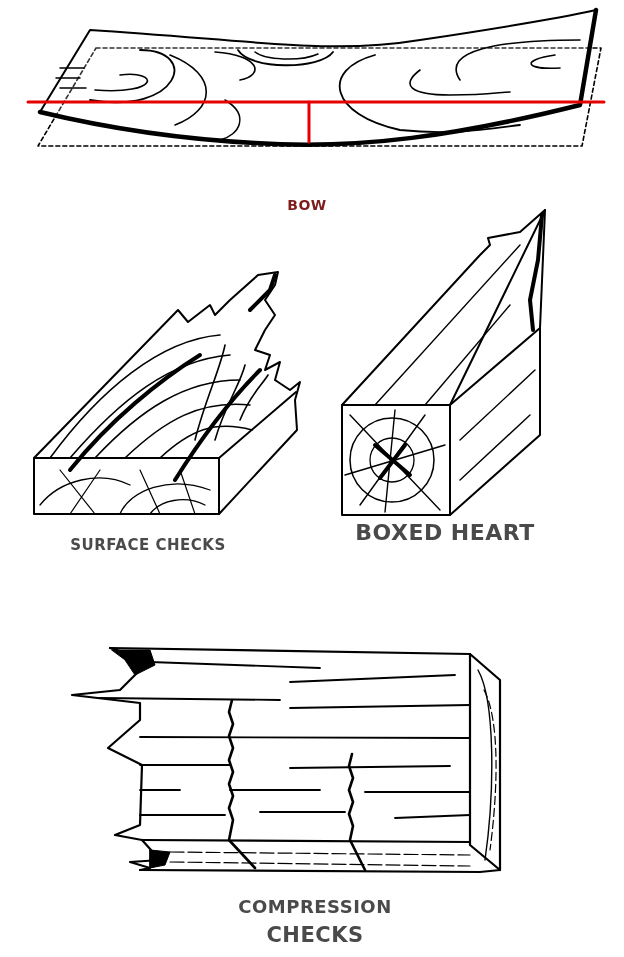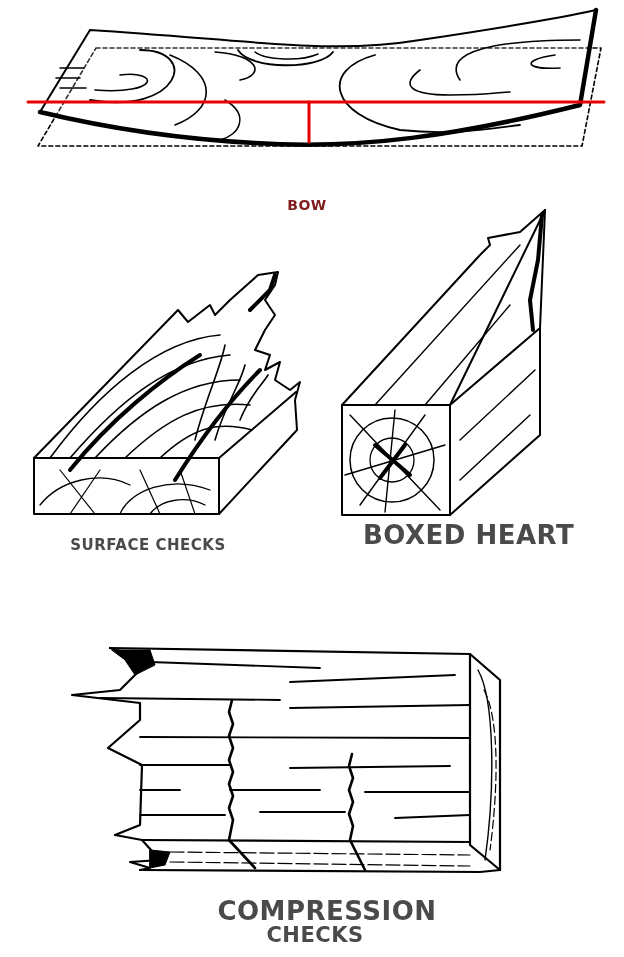--- a/index.html
+++ b/index.html
@@ -1,22 +1,22 @@
 <!DOCTYPE html>
 <html><head>
 <meta charset="utf-8">
 <style>
   html,body{margin:0;padding:0;background:#ffffff;}
   body{width:624px;height:957px;position:relative;overflow:hidden;font-family:"DejaVu Sans","Liberation Sans",sans-serif;}
   .fig{position:absolute;left:0;top:0;}
   .label{position:absolute;font-weight:bold;color:#4a4a4a;text-align:center;letter-spacing:0.5px;white-space:nowrap;}
   #lbl-bow{left:262px;top:160px;width:90px;font-size:14px;color:#7f1d1d;margin-top:37px;}
   #lbl-surface{left:28px;top:522px;width:240px;font-size:15px;margin-top:14px;}
-  #lbl-boxed{left:363px;top:520px;width:200px;font-size:26px;}
-  #lbl-comp1{left:192px;top:896px;width:270px;font-size:26px;}
+  #lbl-boxed{left:345px;top:520px;width:200px;font-size:22px;}
+  #lbl-comp1{left:180px;top:896px;width:270px;font-size:18px;}
   #lbl-comp2{left:180px;top:923px;width:270px;font-size:21px;}
 </style>
 </head>
 <body>
 
 <svg class="fig" width="624" height="957" viewBox="0 0 624 957" xmlns="http://www.w3.org/2000/svg" fill="none" stroke="#000" stroke-linecap="round" stroke-linejoin="round">
 
   <g>
 
     <path d="M96 48 L601 48 L582 146 L38 146 Z" stroke-width="1.6" stroke-dasharray="4 3"></path>

